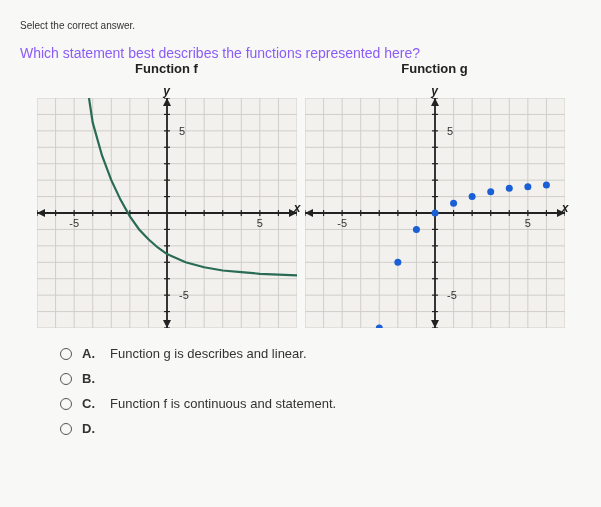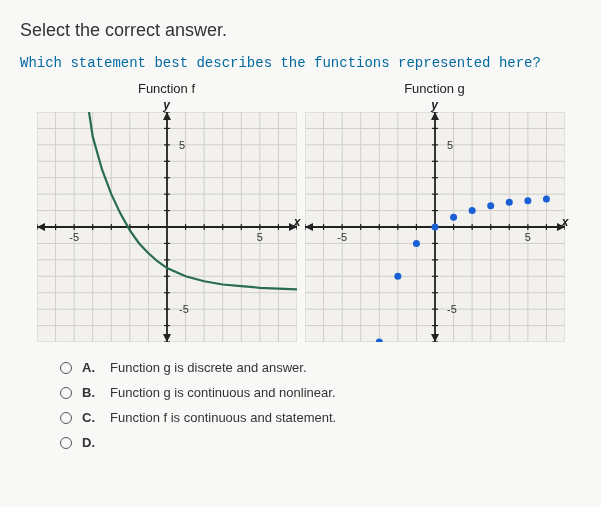--- a/index.html
+++ b/index.html
@@ -4,25 +4,25 @@
 <style>
   * { box-sizing: border-box; }
   body {
     margin: 0;
     padding: 20px;
     font-family: Arial, sans-serif;
     background: #f8f8f6;
     width: 601px;
     color: #222;
   }
-  .instruction { font-size: 18px; margin-bottom: 14px; color: #333; }
-  .question { font-size: 14px; margin-bottom: 10px; color: #0369a1; font-family: Liberation Mono, monospace; }
+  .instruction { font-size: 10px; margin-bottom: 14px; color: #333; }
+  .question { font-size: 14px; margin-bottom: 0; color: #8b5cf6; }
   .charts-row { display: flex; gap: 8px; justify-content: center; }
   .chart-block { display: flex; flex-direction: column; align-items: center; }
-  .chart-title { font-size: 13px; font-weight: normal; margin-bottom: 2px; color: #222; text-align: right; }
+  .chart-title { font-size: 13px; font-weight: bold; margin-bottom: 8px; color: #222; text-align: right; }
   .y-label { font-size: 12px; font-weight: bold; font-style: italic; }
   .x-label { font-size: 12px; font-weight: bold; font-style: italic; position: absolute; right: -4px; top: 50%; transform: translateY(-14px); }
   .chart-svg-wrap { position: relative; }
   .options { margin-top: 14px; margin-left: 40px; }
   .option-row { display: flex; align-items: center; font-size: 13px; margin-bottom: 10px; color: #333; gap: 10px; }
   .radio {
     width: 12px; height: 12px; border: 1.5px solid #555; border-radius: 50%;
     flex-shrink: 0;
   }
   .option-letter { font-weight: bold; width: 18px; }
@@ -203,26 +203,25 @@
         </svg>
     </div>
   </div>
 
 </div>
 
 <div class="options">
   <div class="option-row">
     <span class="radio"></span>
     <span class="option-letter">A.</span>
-    <span>Function g is discrete and answer.</span>
+    <span>Function g is describes and linear.</span>
   </div>
   <div class="option-row">
     <span class="radio"></span>
     <span class="option-letter">B.</span>
-    <span>Function g is continuous and nonlinear.</span>
   </div>
   <div class="option-row">
     <span class="radio"></span>
     <span class="option-letter">C.</span>
     <span>Function f is continuous and statement.</span>
   </div>
   <div class="option-row">
     <span class="radio"></span>
     <span class="option-letter">D.</span>
   </div>

